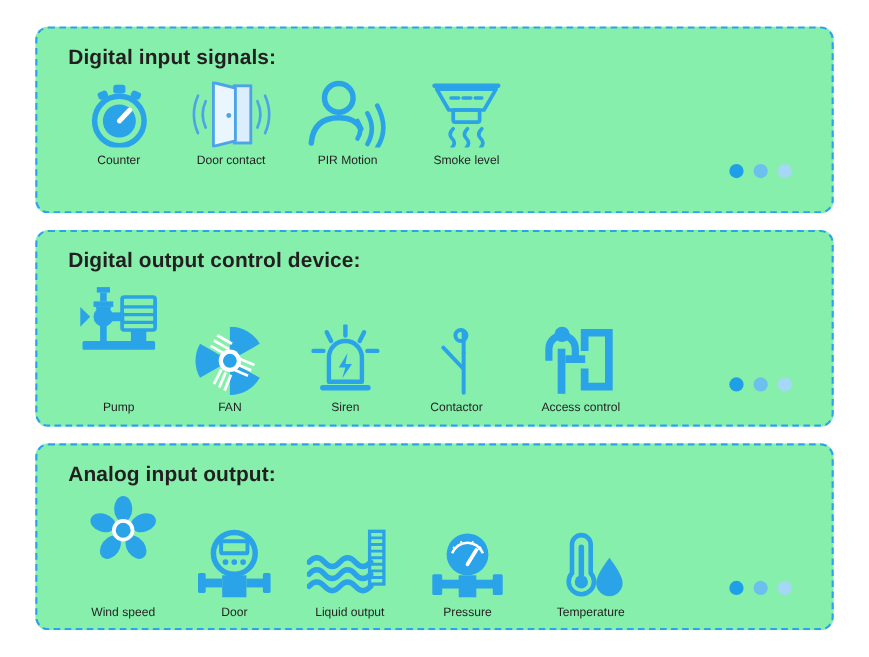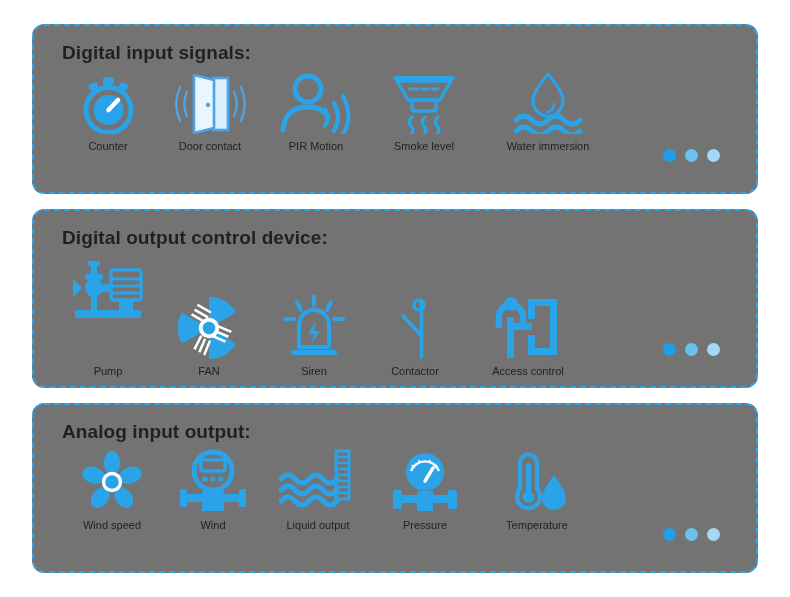--- a/index.html
+++ b/index.html
@@ -16,21 +16,21 @@
     padding: 24px 32px;
     display: flex;
     flex-direction: column;
     gap: 15px;
   }
   .panel {
     position: relative;
     flex: 1 1 0;
     border: 2px dashed #29a3ec;
     border-radius: 12px;
-    background: #737373;
+    background: #86efac;
     padding: 12px 18px 8px 22px;
   }
   .panel-title {
     font-size: 19px;
     font-weight: bold;
     color: #231f20;
     letter-spacing: 0.1px;
     margin: 4px 0 0 6px;
     white-space: nowrap;
   }
@@ -80,21 +80,21 @@
   .row-1 .item:nth-child(3) { width: 104px; }
   .row-1 .item:nth-child(4) { width: 112px; }
   .row-1 .item:nth-child(5) { width: 136px; }
 
   .row-2 .item:nth-child(1) { width: 96px; gap: 40px; }
   .row-2 .item:nth-child(2) { width: 106px; }
   .row-2 .item:nth-child(3) { width: 104px; }
   .row-2 .item:nth-child(4) { width: 98px; }
   .row-2 .item:nth-child(5) { width: 128px; }
 
-  .row-3 .item:nth-child(1) { width: 104px; }
+  .row-3 .item:nth-child(1) { width: 104px; gap: 32px; }
   .row-3 .item:nth-child(2) { width: 98px; }
   .row-3 .item:nth-child(3) { width: 112px; }
   .row-3 .item:nth-child(4) { width: 102px; }
   .row-3 .item:nth-child(5) { width: 122px; justify-content: center; }
 </style>
 </head>
 <body>
 
 <div class="board">
 
@@ -154,31 +154,20 @@
             <line x1="33" y1="17" x2="40" y2="17" stroke="#2aa3e8" stroke-width="3.2" stroke-linecap="round"></line>
             <line x1="44" y1="17" x2="50" y2="17" stroke="#2aa3e8" stroke-width="3.2" stroke-linecap="round"></line>
             <path d="M24 45 Q19 50 23 54 Q27 58 23 62" fill="none" stroke="#2aa3e8" stroke-width="3.2" stroke-linecap="round"></path>
             <path d="M37 45 Q32 50 36 54 Q40 58 36 62" fill="none" stroke="#2aa3e8" stroke-width="3.2" stroke-linecap="round"></path>
             <path d="M50 45 Q45 50 49 54 Q53 58 49 62" fill="none" stroke="#2aa3e8" stroke-width="3.2" stroke-linecap="round"></path>
           </svg>
         </div>
         <div class="item-label">Smoke level</div>
       </div>
 
-      <div class="item">
-        <div class="icon-box">
-          <svg width="76" height="62" viewBox="0 0 76 62">
-            <path d="M38 2 Q53 20 53 29 A15 15 0 0 1 23 29 Q23 20 38 2 Z" fill="none" stroke="#2aa3e8" stroke-width="3.2" stroke-linejoin="round"></path>
-            <path d="M44 32 Q44 39 37 40" fill="none" stroke="#2aa3e8" stroke-width="2.6" stroke-linecap="round"></path>
-            <path d="M6 48 Q14 40 22 48 Q30 56 38 48 Q46 40 54 48 Q62 56 70 48" fill="none" stroke="#2aa3e8" stroke-width="5" stroke-linecap="round"></path>
-            <path d="M6 59 Q14 51 22 59 Q30 67 38 59 Q46 51 54 59 Q62 67 70 59" fill="none" stroke="#2aa3e8" stroke-width="5" stroke-linecap="round"></path>
-          </svg>
-        </div>
-        <div class="item-label">Water immersion</div>
-      </div>
 
     </div>
     <div class="dots">
       <span class="dot d1"></span>
       <span class="dot d2"></span>
       <span class="dot d3"></span>
     </div>
   </div>
 
   <div class="panel">
@@ -311,21 +300,21 @@
             <circle cx="27" cy="30" r="2.6" fill="#2aa3e8"></circle>
             <circle cx="35" cy="30" r="2.6" fill="#2aa3e8"></circle>
             <circle cx="43" cy="30" r="2.6" fill="#2aa3e8"></circle>
             <rect x="24" y="42" width="22" height="20" fill="#2aa3e8"></rect>
             <rect x="8" y="45" width="16" height="8" fill="#2aa3e8"></rect>
             <rect x="2" y="40" width="7" height="18" rx="1.5" fill="#2aa3e8"></rect>
             <rect x="46" y="45" width="16" height="8" fill="#2aa3e8"></rect>
             <rect x="61" y="40" width="7" height="18" rx="1.5" fill="#2aa3e8"></rect>
           </svg>
         </div>
-        <div class="item-label">Wind</div>
+        <div class="item-label">Door</div>
       </div>
 
       <div class="item">
         <div class="icon-box">
           <svg width="78" height="64" viewBox="0 0 78 64">
             <rect x="57" y="2" width="13" height="48" fill="none" stroke="#2aa3e8" stroke-width="3"></rect>
             <g stroke="#2aa3e8" stroke-width="2.6">
               <line x1="57" y1="8" x2="70" y2="8"></line>
                 <line x1="57" y1="14" x2="70" y2="14"></line>
               <line x1="57" y1="20" x2="70" y2="20"></line>

